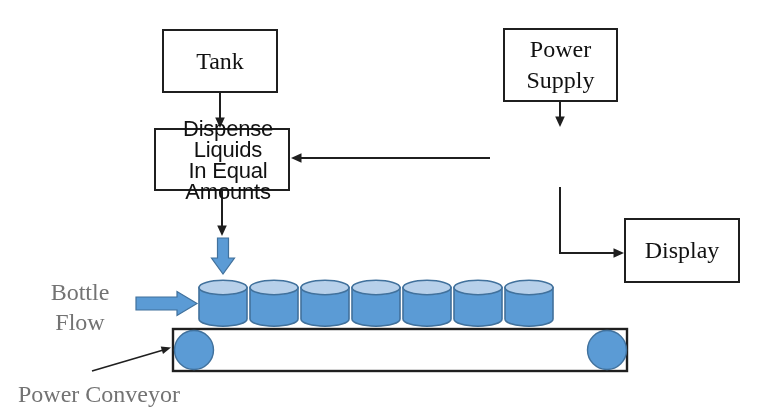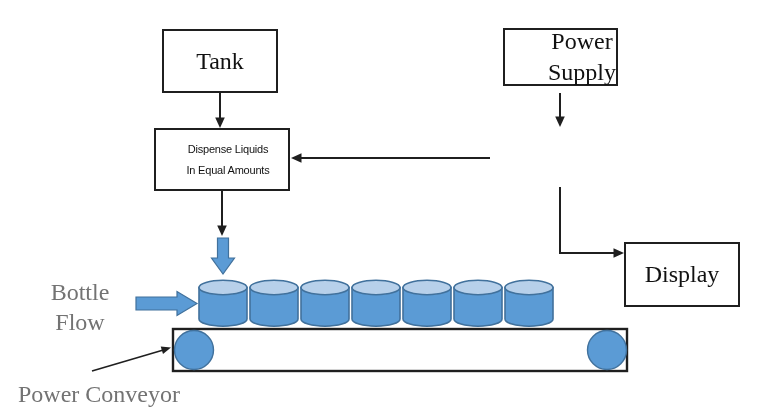--- a/index.html
+++ b/index.html
@@ -24,21 +24,21 @@
     display: flex;
     align-items: center;
     justify-content: center;
     text-align: center;
     box-sizing: border-box;
     color: #111111;
   }
   .dbox span { white-space: pre-line; display: block; }
   .serif-label { font-family: "Liberation Serif", serif; font-size: 24px; line-height: 31px; }
   .serif-label-sm { font-family: "Liberation Serif", serif; font-size: 22px; line-height: 27px; }
-  .sans-label { font-family: "Liberation Sans", sans-serif; font-size: 11px; line-height: 21px; letter-spacing: -0.2px; padding-left: 12px; }
+  .sans-label { font-family: "Liberation Sans", sans-serif; font-size: 22px; line-height: 21px; letter-spacing: -0.2px; padding-left: 12px; }
   .free-label {
     position: absolute;
     color: #737373;
     font-family: "Liberation Serif", serif;
     font-size: 24px;
     line-height: 30px;
     white-space: pre-line;
   }
   
   .connector { stroke: var(--line-color, #1f1f1f); stroke-width: 2; fill: none; }
@@ -125,32 +125,32 @@
           <path d="M 505 287.5 V 319 A 24 7.2 0 0 0 553 319 V 287.5 Z" class="bottle-body"></path>
           <ellipse cx="529" cy="287.5" rx="24" ry="7.2" class="bottle-top"></ellipse>
         </g>
       </g>
   </svg>
 
   <div class="dbox serif-label" style="left:162px; top:29px; width:116px; height:64px;">
     <span>Tank</span>
   </div>
 
-  <div class="dbox serif-label" style="left:503px; top:28px; width:115px; height:58px;justify-content:flex-end;">
+  <div class="dbox serif-label" style="left:503px; top:28px; width:115px; height:74px;">
     <span>Power
 Supply</span>
   </div>
 
   <div class="dbox sans-label" style="left:154px; top:128px; width:136px; height:63px;">
     <span>Dispense Liquids
 In Equal Amounts</span>
   </div>
 
 
-  <div class="dbox serif-label" style="left:624px; top:218px; width:116px; height:65px;margin-top:24px;">
+  <div class="dbox serif-label" style="left:624px; top:218px; width:116px; height:65px;">
     <span>Display</span>
   </div>
 
   <div class="free-label" style="left:36px; top:277px; width:88px; text-align:center;">Bottle
 Flow</div>
 
   <div class="free-label" style="left:18px; top:379px;">Power Conveyor</div>
 
 </div>
 

